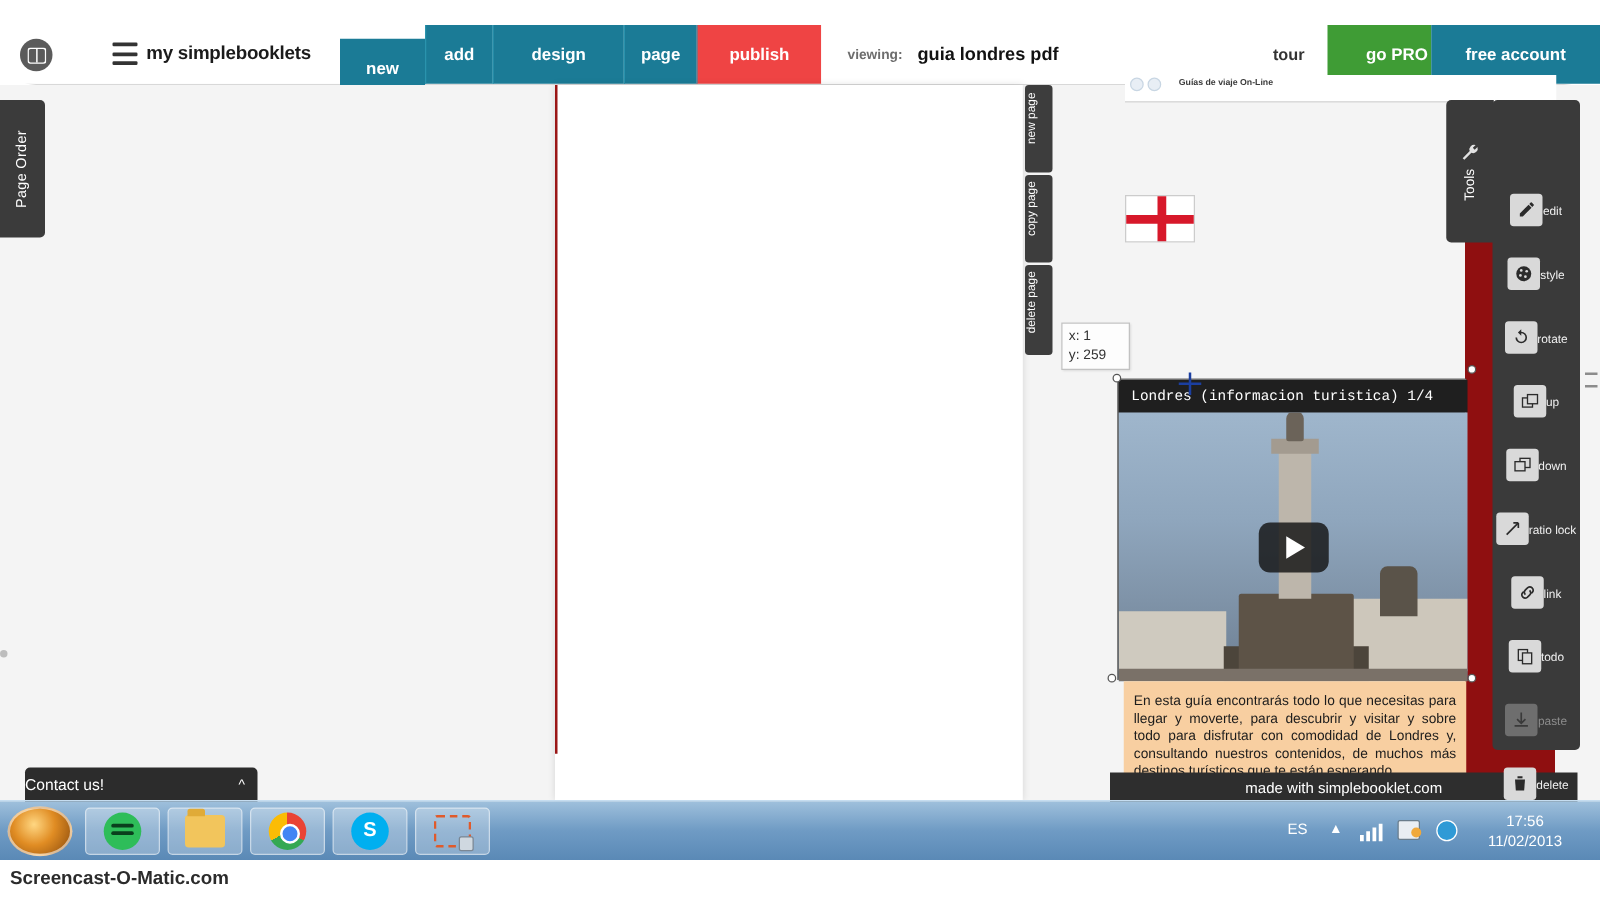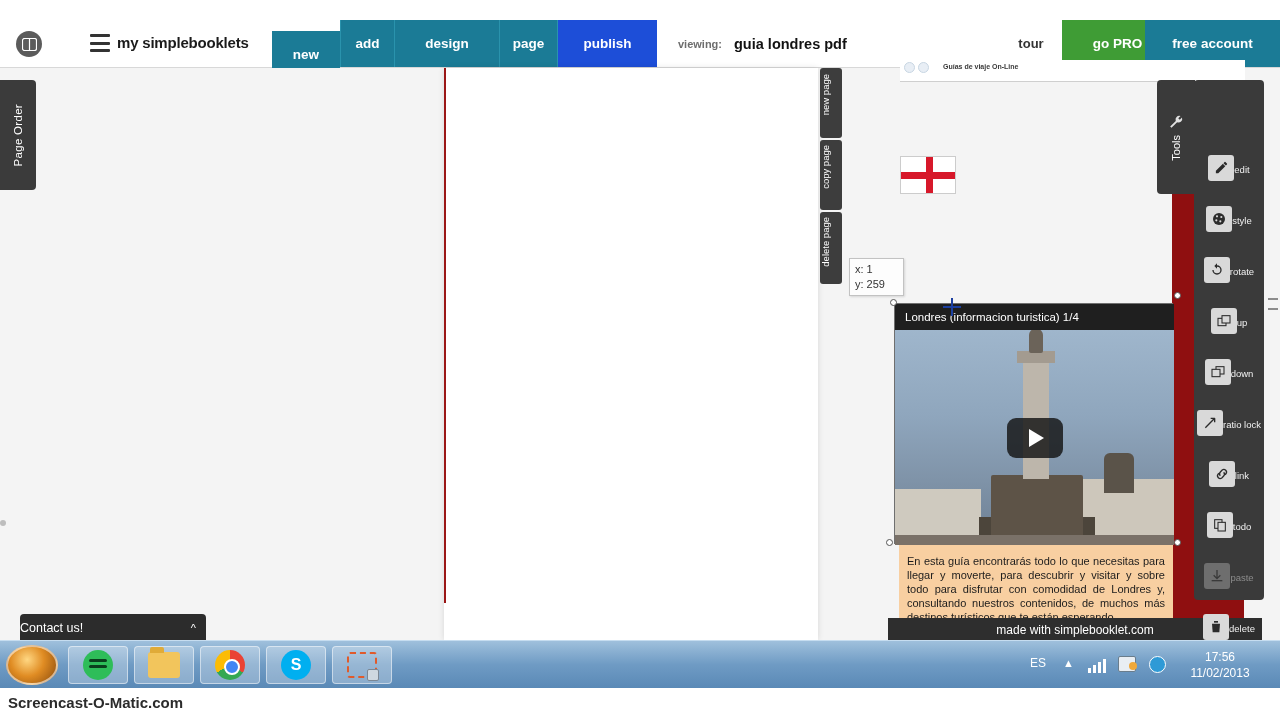--- a/index.html
+++ b/index.html
@@ -15,20 +15,21 @@
     width: 1280px; height: 720px;
     background: #ffffff;
   }
 
   
   .topbar {
     position: absolute; top: 0; left: 0;
     width: 1280px; height: 68px;
     background: #ffffff;
     border-bottom: 1px solid #d8d8d8;
+    border-radius: 29px;
   }
   .topbar-inner {
     position: absolute; top: 20px; left: 0;
     width: 1280px; height: 47px;
     background: #ffffff;
   }
   .logo-circle {
     position: absolute; left: 16px; top: 31px;
     width: 26px; height: 26px; border-radius: 50%;
     background: #5b5b5b;
@@ -49,21 +50,21 @@
   .navbtn {
     position: absolute; top: 20px; height: 47px;
     color: #ffffff; font-size: 13.5px; font-weight: bold;
     display: flex; align-items: center; justify-content: center;
     cursor: pointer;
   }
   .nav-new     { left: 272px; width: 68px;  background: #1b7b96; margin-top: 11px; }
   .nav-add     { left: 340px; width: 54px;  background: #1b7b96; border-left: 1px solid #2a93ad; }
   .nav-design  { left: 394px; width: 105px; background: #1b7b96; border-left: 1px solid #2a93ad; }
   .nav-save    { left: 499px; width: 58px;  background: #1b7b96; border-left: 1px solid #2a93ad; }
-  .nav-publish { left: 557px; width: 100px; background: #1d4ed8; border-left: 1px solid #2a93ad; }
+  .nav-publish { left: 557px; width: 100px; background: #ef4444; border-left: 1px solid #2a93ad; }
 
   .viewing-wrap {
     position: absolute; left: 657px; top: 20px; height: 47px;
     width: 357px; background: #ffffff;
     display: flex; align-items: center;
   }
   .viewing-label {
     font-size: 11px; color: #6d6d6d; font-weight: bold;
     margin-left: 21px;
   }
@@ -174,21 +175,21 @@
   
   .sel-block {
     position: absolute; left: 450px; top: 235px;
     width: 279px; height: 241px;
     border: 1px solid #6f6f6f;
     background: #2b2b2b;
   }
   .sel-title {
     position: absolute; left: 0; top: 0; width: 279px; height: 26px;
     background: #1f1f1f; color: #ffffff;
-    font-size: 11.5px; display: flex; align-items: center; padding-left: 10px;
+    font-size: 11.5px; display: flex; align-items: center; padding-left: 10px; font-family: Liberation Mono, monospace;
   }
   .sel-video {
     position: absolute; left: 0; top: 26px; width: 279px; height: 215px;
     overflow: hidden;
     background: linear-gradient(180deg,#9fb6cc 0%, #8fa6bd 40%, #7f93a8 70%, #6d7f93 100%);
   }
   
   .col-base {
     position: absolute; left: 96px; bottom: 0; width: 92px; height: 70px;
     background: #5d5347; border-radius: 2px;

